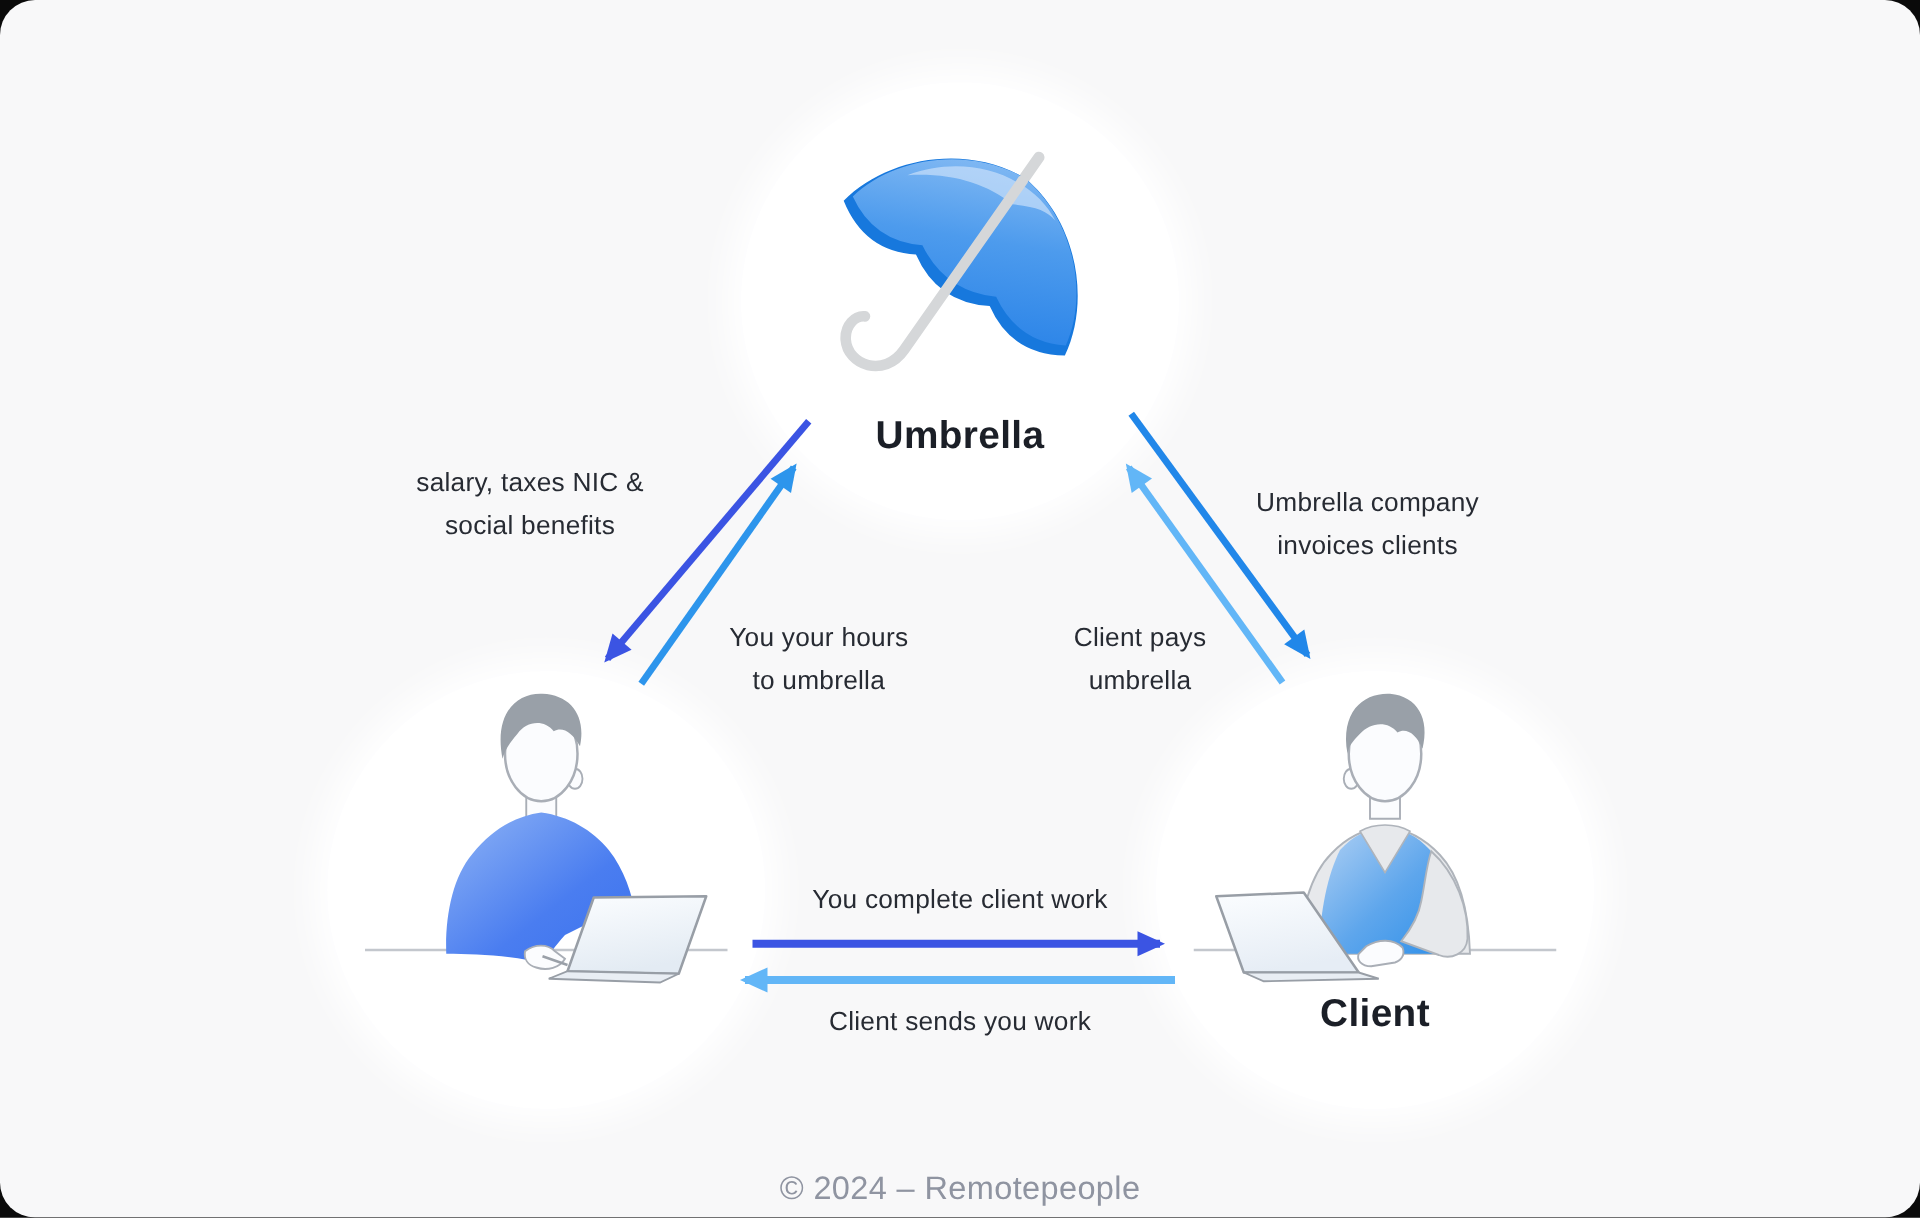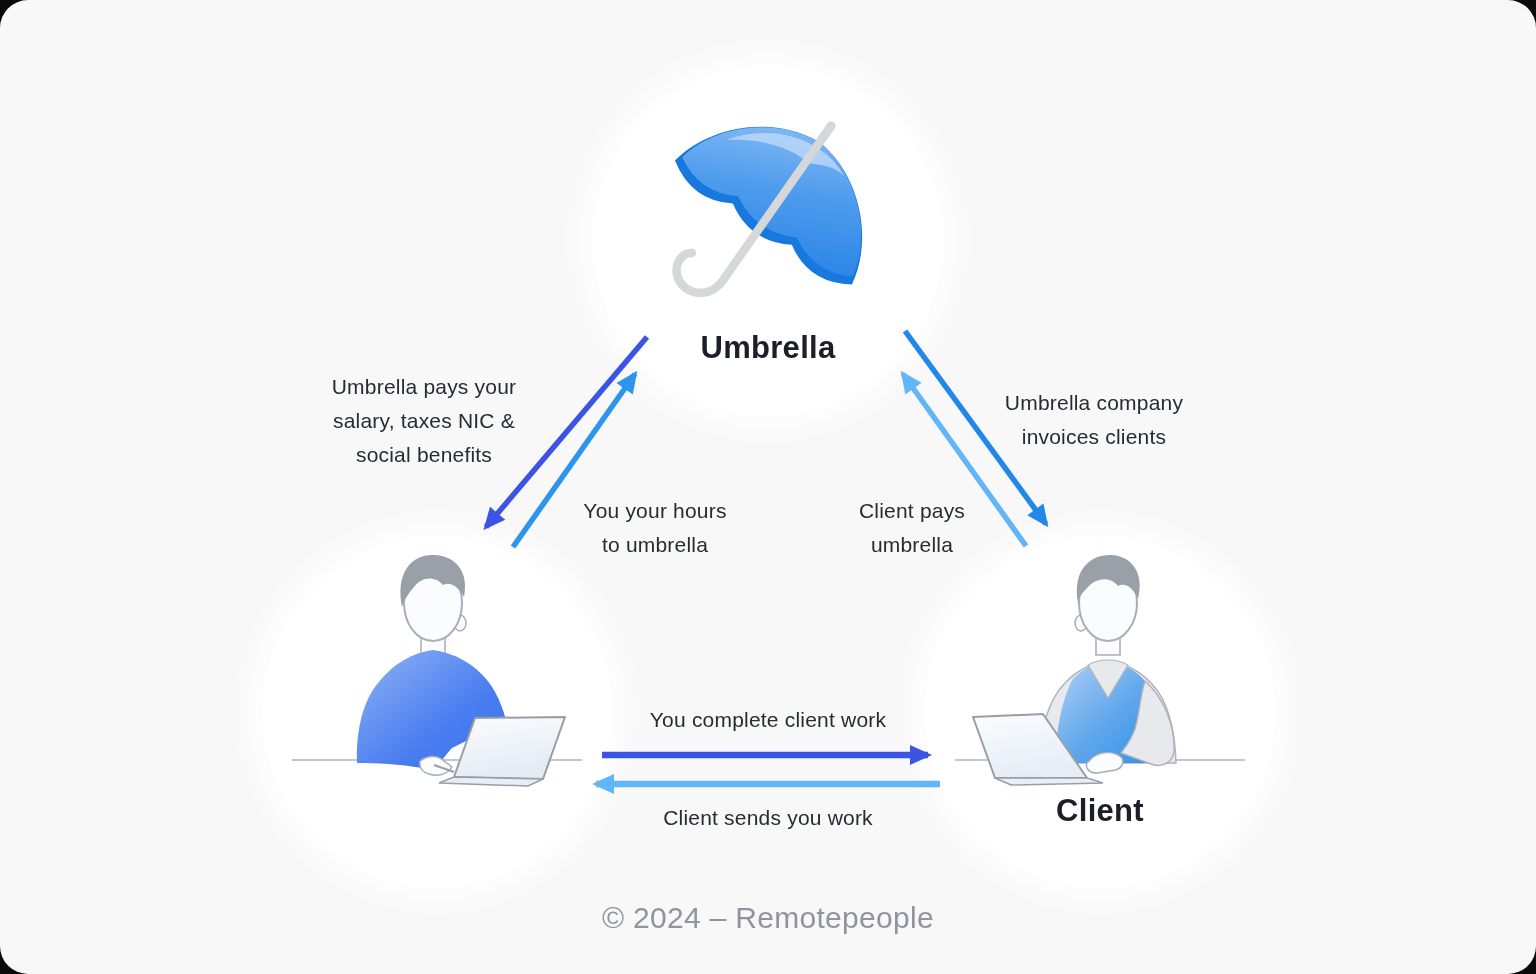--- a/index.html
+++ b/index.html
@@ -30,22 +30,22 @@
     white-space:nowrap; letter-spacing:0.2px;
   }
   #lbl-pays       { left:424px;  top:370px; }
   #lbl-hours      { left:655px;  top:494px; }
   #lbl-clientpays { left:912px;  top:494px; }
   #lbl-invoices   { left:1094px; top:386px; }
   #lbl-complete   { left:768px;  top:703px; }
   #lbl-sends      { left:768px;  top:801px; }
 
   .footer {
-    position:absolute; left:768px; top:901px; transform:translateX(-50%);
-    font-size:30px; color:#8F94A1; letter-spacing:0.3px; white-space:nowrap;
+    position:absolute; left:768px; top:935px; transform:translateX(-50%);
+    font-size:26px; color:#8F94A1; letter-spacing:0.3px; white-space:nowrap;
   }
   svg.arrows { position:absolute; left:0; top:0; pointer-events:none; }
 </style>
 </head>
 <body>
 
 <div class="stage">
 
   <div class="node" id="node-umbrella">
     <svg class="figure" width="300" height="250" viewBox="0 0 300 250" style="left:25px; top:32px;">
@@ -139,21 +139,20 @@
     </defs>
     <line x1="647" y1="337" x2="486" y2="527" stroke-width="5.5" marker-end="url(#mIndigo)" stroke="#3B54E3"></line>
     <line x1="513" y1="547" x2="635" y2="374" stroke-width="5.5" marker-end="url(#mAzure)" stroke="#2D95EC"></line>
     <line x1="905" y1="331" x2="1046" y2="524" stroke-width="5.5" marker-end="url(#mBlue)" stroke="#2187E9"></line>
     <line x1="1026" y1="546" x2="903" y2="374" stroke-width="5.5" marker-end="url(#mSky)" stroke="#62B6F7"></line>
     <line x1="602" y1="755" x2="928" y2="755" stroke-width="6.5" marker-end="url(#mIndigo)" stroke="#3B54E3"></line>
     <line x1="940" y1="784" x2="596" y2="784" stroke-width="6.5" marker-end="url(#mSky)" stroke="#62B6F7"></line>
   </svg>
 
   <div class="edge-label" id="lbl-pays">
-    <div>Umbrella pays your</div>
     <div>salary, taxes NIC &amp;</div>
     <div>social benefits</div>
   </div>
 
   <div class="edge-label" id="lbl-hours">
     <div>You your hours</div>
     <div>to umbrella</div>
   </div>
 
   <div class="edge-label" id="lbl-clientpays">

